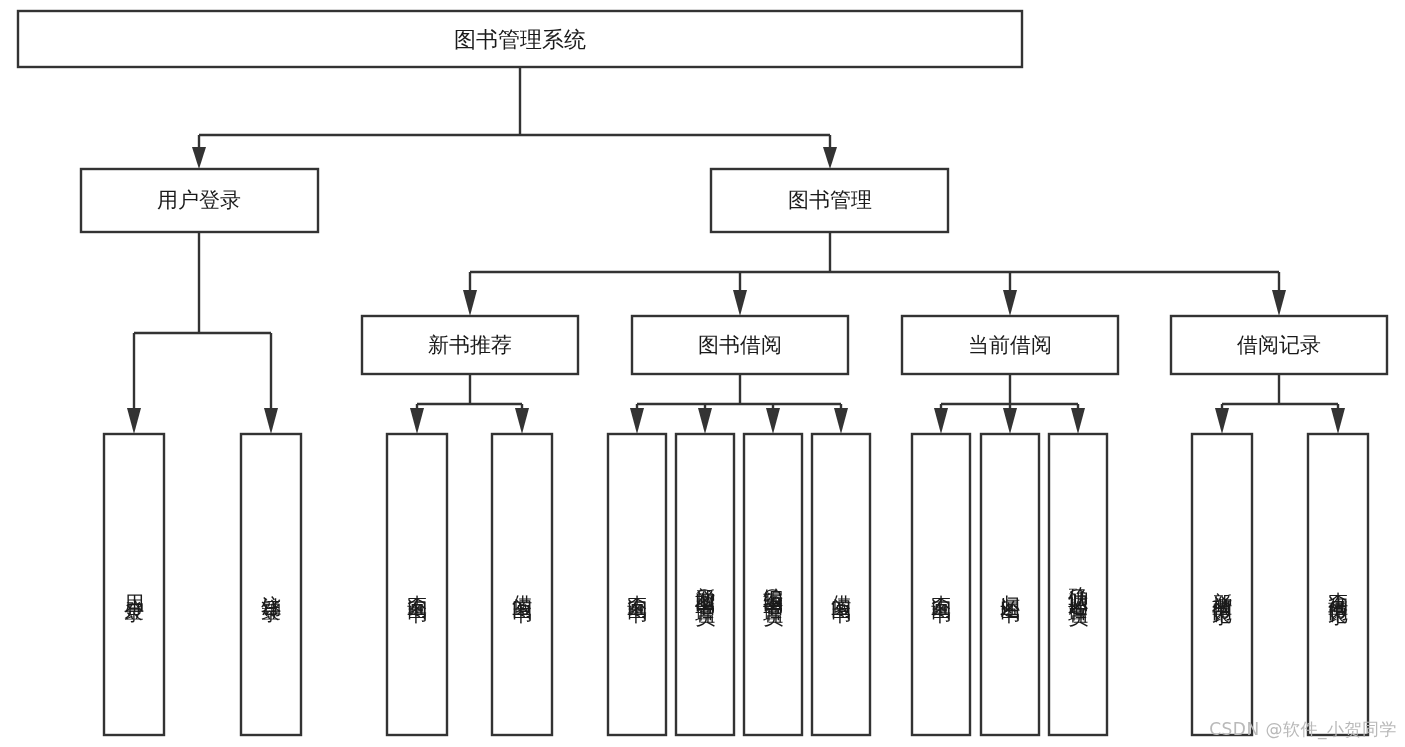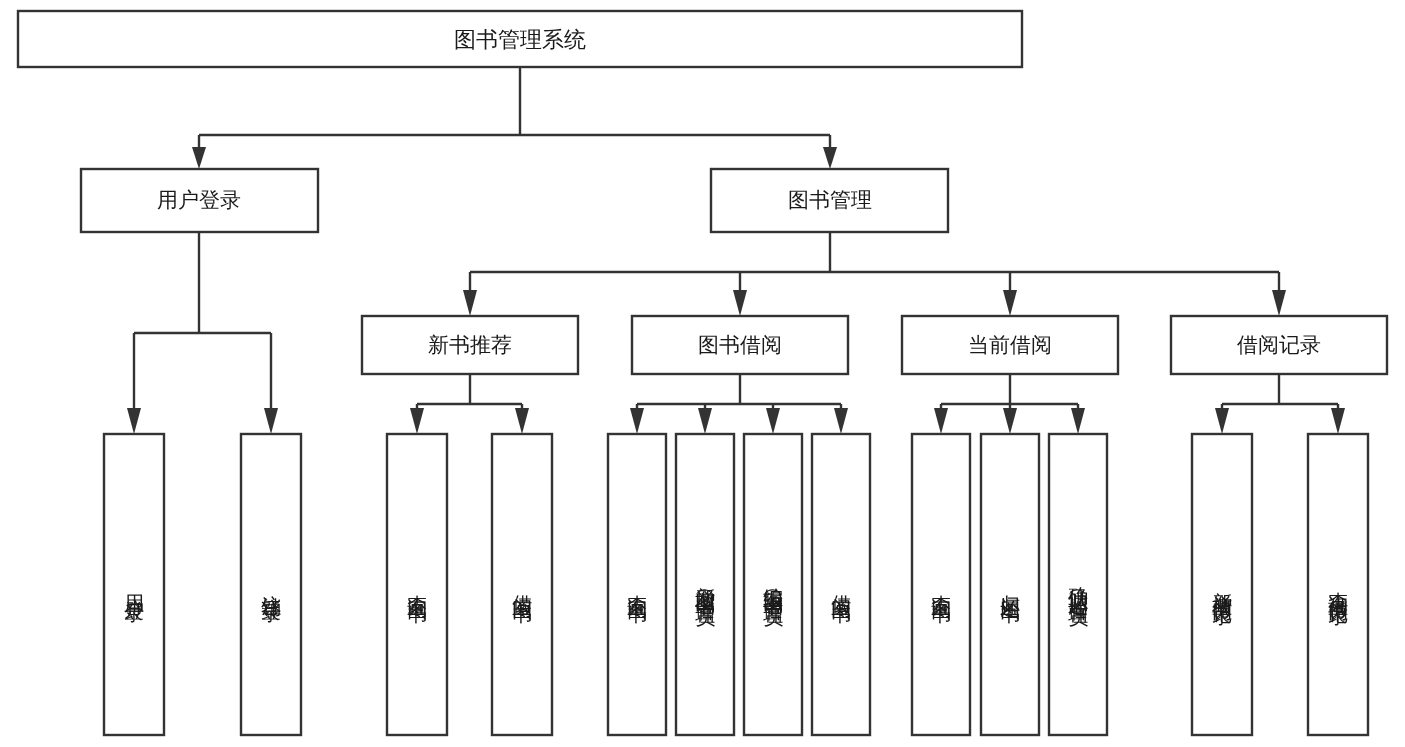--- a/index.html
+++ b/index.html
@@ -212,13 +212,14 @@
   <div class="vlabel" style="left:744px; top:434px; width:58px; height:301px;">编辑图书（管理员）</div>
   <div class="vlabel" style="left:812px; top:434px; width:58px; height:301px;">借阅图书</div>
 
   <div class="vlabel" style="left:912px; top:434px; width:58px; height:301px;">查询图书</div>
   <div class="vlabel" style="left:981px; top:434px; width:58px; height:301px;">归还图书</div>
   <div class="vlabel" style="left:1049px; top:434px; width:58px; height:301px;">确认归还（管理员）</div>
 
   <div class="vlabel" style="left:1192px; top:434px; width:60px; height:301px;">新增借阅记录</div>
   <div class="vlabel" style="left:1308px; top:434px; width:60px; height:301px;">查询借阅记录</div>
 
+  <div class="watermark">CSDN @软件_小贺同学</div>
 </div>
 
 </body></html>

